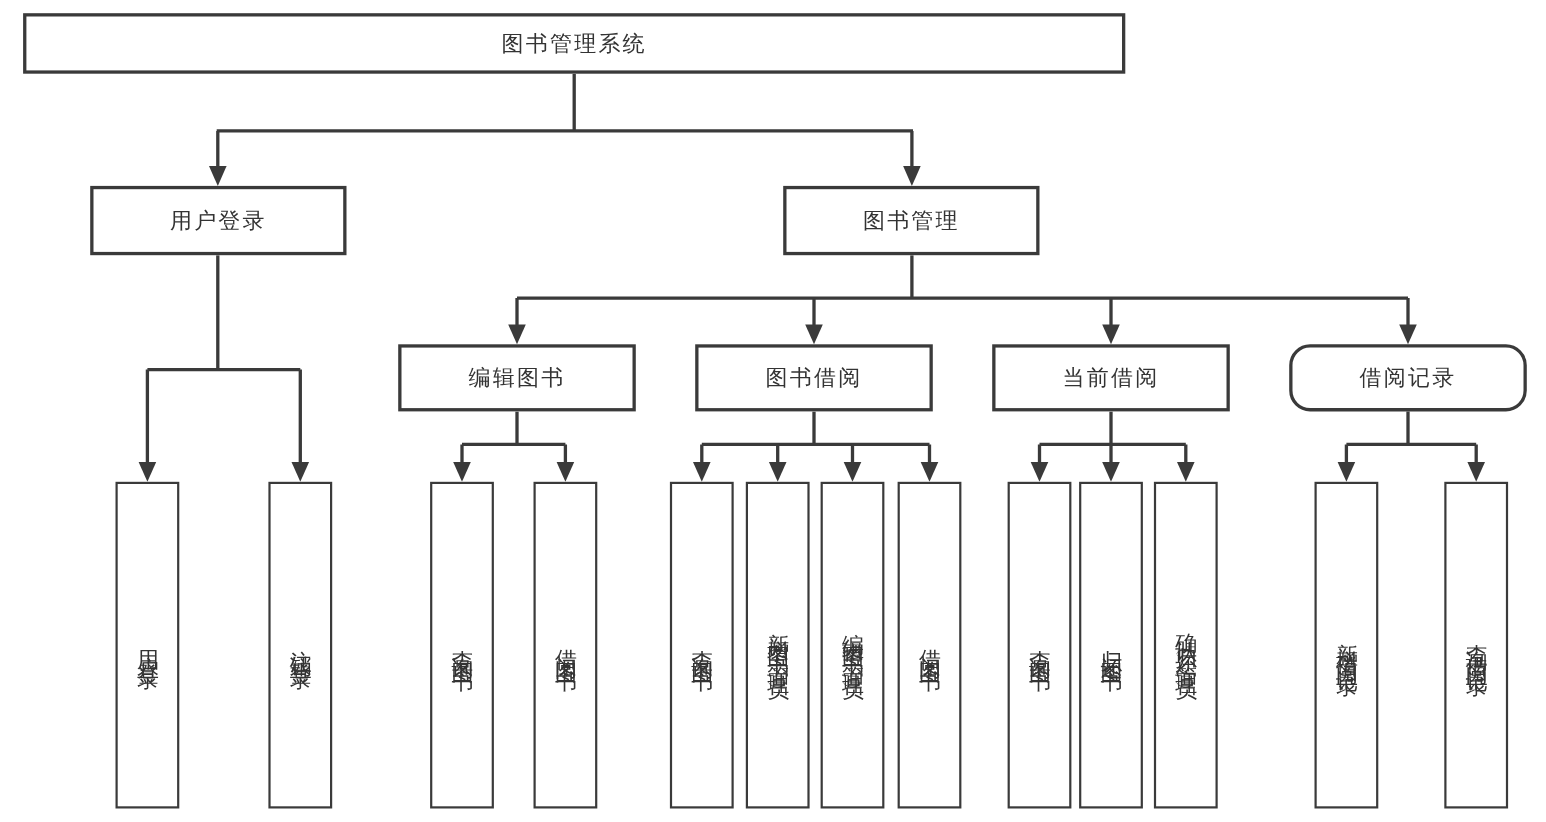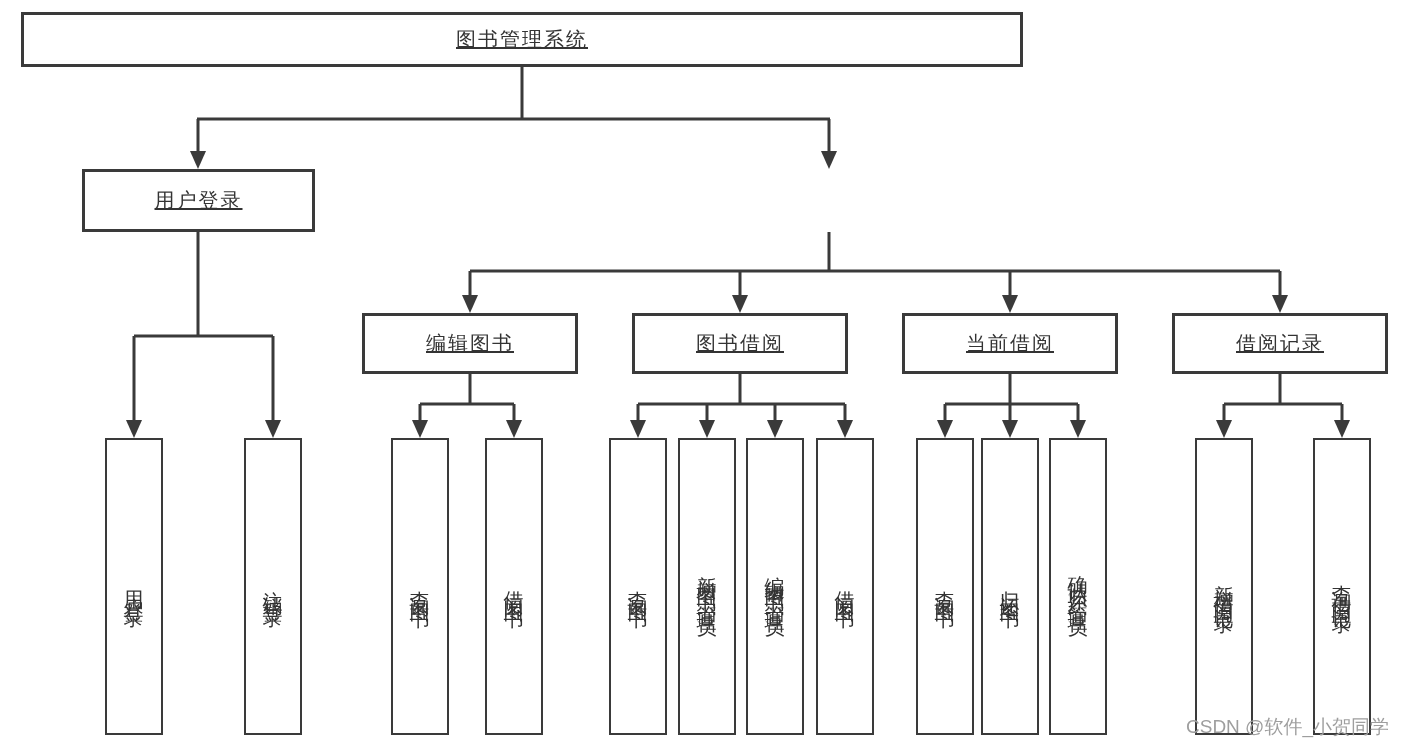--- a/index.html
+++ b/index.html
@@ -14,30 +14,30 @@
     position:relative;width:1405px;height:747px;background:#ffffff;overflow:hidden;
   }
   .connectors{position:absolute;left:0;top:0;width:1405px;height:747px;}
   .connector-stroke{stroke:var(--line);stroke-width:3;fill:none;}
   .connector-fill{fill:var(--line);stroke:none;}
   .box{
     position:absolute;box-sizing:border-box;background:var(--box-bg);
     border:3px solid var(--line);display:flex;align-items:center;justify-content:center;
     color:var(--text);
   }
-  .hlabel{font-size:20px;letter-spacing:2px;white-space:nowrap;text-decoration:underline;}
+  .hlabel{font-size:20px;letter-spacing:2px;white-space:nowrap;}
   .root{left:21px;top:12px;width:1002px;height:55px;}
   .l2{top:169px;width:233px;height:63px;}
   .l2.n-user{left:82px;}
   .l2.n-mgmt{left:712px;}
   .l3{top:313px;width:216px;height:61px;}
   .l3.n-recommend{left:362px;}
   .l3.n-borrowing{left:632px;}
   .l3.n-current{left:902px;text-align:right;}
-  .l3.n-records{left:1172px;}
+  .l3.n-records{left:1172px;border-radius:19px;}
   .leaf{top:438px;width:58px;height:297px;border-width:2.5px;}
   .vlabel{
     writing-mode:vertical-rl;text-orientation:mixed;
     font-size:20px;letter-spacing:6px;line-height:1;white-space:nowrap;color:var(--text);
   }
   .leaf.p1{left:105px;}  .leaf.p2{left:244px;}
   .leaf.p3{left:391px;}  .leaf.p4{left:485px;}
   .leaf.p5{left:609px;}  .leaf.p6{left:678px;}
   .leaf.p7{left:746px;}  .leaf.p8{left:816px;}
   .leaf.p9{left:916px;}  .leaf.p10{left:981px;}
@@ -93,20 +93,23 @@
     </g>
   </svg>
 
   <div class="box root">
     <span class="hlabel">图书管理系统</span>
   </div>
 
   <div class="box l2 n-user">
     <span class="hlabel">用户登录</span>
   </div>
+  <div class="box l2 n-mgmt">
+    <span class="hlabel">图书管理</span>
+  </div>
 
   <div class="box l3 n-recommend">
     <span class="hlabel">编辑图书</span>
   </div>
   <div class="box l3 n-borrowing">
     <span class="hlabel">图书借阅</span>
   </div>
   <div class="box l3 n-current">
     <span class="hlabel">当前借阅</span>
   </div>
@@ -151,14 +154,13 @@
     <span class="vlabel">确认归还（管理员）</span>
   </div>
 
   <div class="box leaf p12">
     <span class="vlabel">新增借阅记录</span>
   </div>
   <div class="box leaf p13">
     <span class="vlabel">查询借阅记录</span>
   </div>
 
-  <div class="watermark">CSDN @软件_小贺同学</div>
 </div>
 
 </body></html>

